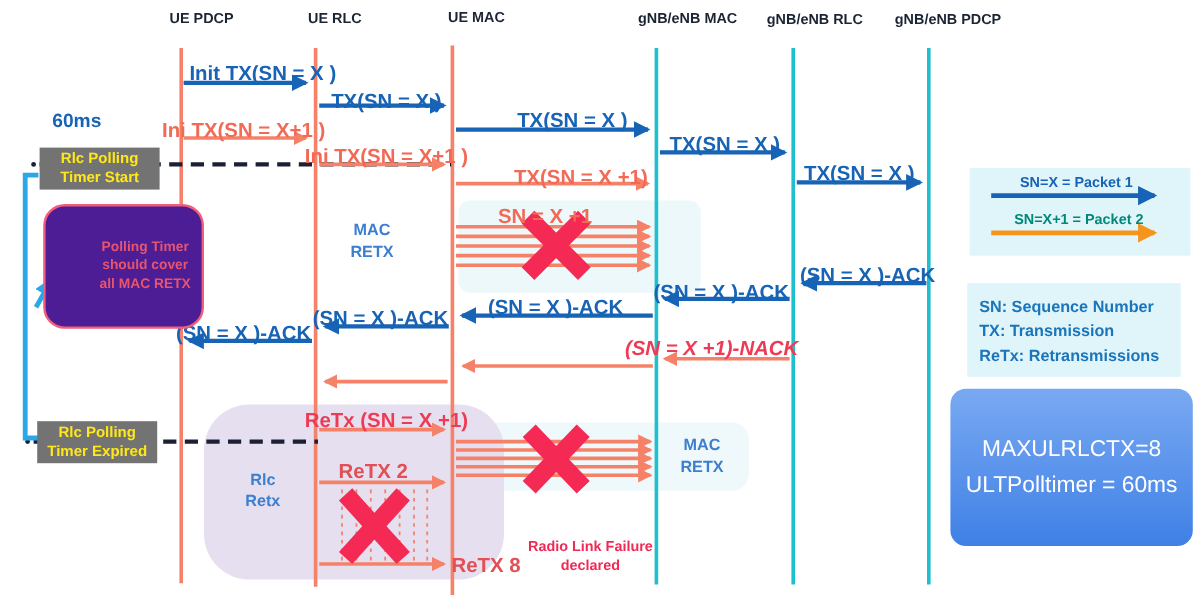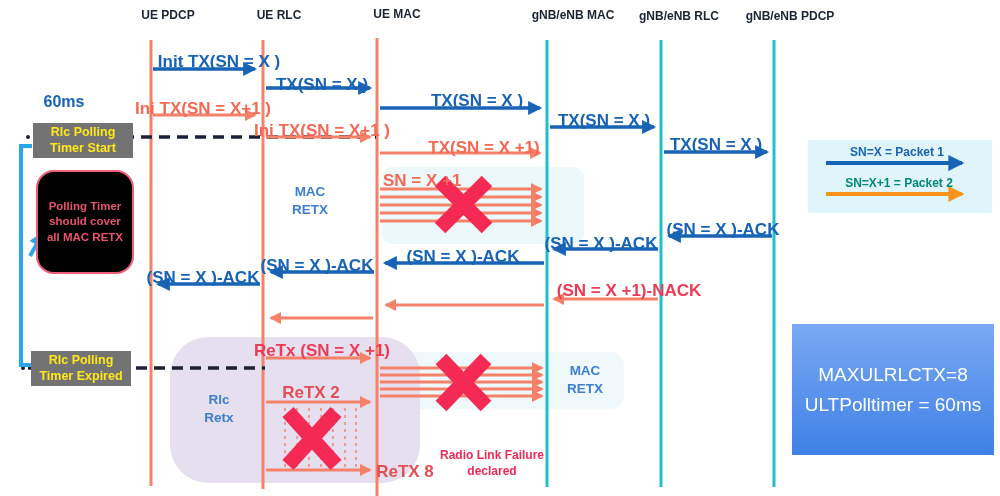--- a/index.html
+++ b/index.html
@@ -1,40 +1,40 @@
 <!DOCTYPE html>
 <html><head>
 <meta charset="utf-8">
 <style>
   html,body{margin:0;padding:0;background:#fff;}
   #canvas{position:relative;width:1000px;height:496px;background:#ffffff;overflow:hidden;
           font-family:"Liberation Sans",sans-serif;}
-  .abs{position:absolute;}
+  .abs{position:absolute;padding-left:32px;}
   .lbl{position:absolute;font-weight:bold;white-space:nowrap;transform:translateX(-50%);}
   .hdr{position:absolute;font-weight:bold;font-size:12px;color:#1A2433;transform:translateX(-50%);white-space:nowrap;margin-left:17px;}
   .msg{font-size:17px;}
   .blue{color:#1763B5;}
   .salmon{color:#F26A55;}
   .redl{color:#EE3B55;}
   .wrap{white-space:normal;text-align:center;line-height:1.3;}
   .hl{position:absolute;transform:translateX(-50%);background:#737373;color:#FFE81A;
       font-weight:bold;font-size:12.5px;text-align:center;line-height:1.25;padding:2px 4px;width:92px;}
   .box{position:absolute;}
-  #bubble{left:36px;top:170px;width:94px;height:100px;border-radius:18px;background:#000000;
-          border:2px solid #EF5E7C;display:flex;align-items:center;justify-content:center;}
+  #bubble{left:36px;top:170px;width:94px;height:100px;border-radius:18px;background:#4c1d95;
+          border:2px solid #EF5E7C;display:flex;align-items:center;justify-content:center;padding-left:36px;}
   #bubble .txt{color:#E8546E;font-weight:bold;font-size:11.5px;text-align:center;line-height:1.35;padding:0 4px;}
   #macretx-zone1{left:382px;top:167px;width:202px;height:77px;border-radius:10px;background:#ECF8FA;}
   #macretx-zone2{left:385px;top:352px;width:239px;height:57px;border-radius:14px;background:#EFF9FB;}
   #rlcretx-zone{left:170px;top:337px;width:250px;height:146px;border-radius:38px;background:#E6DFF0;}
   #legend-box{left:808px;top:140px;width:184px;height:73px;background:#DFF5F9;}
   #notes-box{left:806px;top:236px;width:178px;height:78px;background:#DFF5F9;
              color:#1B75BB;font-weight:bold;font-size:13.5px;line-height:1.5;padding:10px 0 0 10px;box-sizing:border-box;}
   #config-box{left:792px;top:324px;width:202px;height:131px;background:linear-gradient(180deg,#79A9F2,#3F80E6);
               color:#ffffff;font-size:19px;text-align:center;display:flex;flex-direction:column;
-              justify-content:center;line-height:1.55;}
+              justify-content:center;line-height:1.55;border-radius:13px;}
   svg{position:absolute;left:0;top:0;}
 </style>
 </head>
 <body>
 
 <div id="canvas">
 
   <div class="box" id="macretx-zone1"></div>
   <div class="box" id="macretx-zone2"></div>
   <div class="box" id="rlcretx-zone"></div>
@@ -147,38 +147,43 @@
   <div class="lbl msg blue" style="left:716px;top:135px;">TX(SN = X )</div>
   <div class="lbl msg salmon" style="left:203px;top:99px;">Ini TX(SN = X+1 )</div>
   <div class="lbl msg salmon" style="left:322px;top:121px;">Ini  TX(SN = X+1 )</div>
   <div class="lbl msg salmon" style="left:484px;top:138px;">TX(SN = X +1)</div>
   <div class="abs msg salmon" style="left:383px;top:171px;font-weight:bold;">SN = X +1</div>
   <div class="lbl msg blue" style="left:723px;top:220px;">(SN = X )-ACK</div>
   <div class="lbl msg blue" style="left:601px;top:234px;">(SN = X )-ACK</div>
   <div class="lbl msg blue" style="left:463px;top:247px;">(SN = X )-ACK</div>
   <div class="lbl msg blue" style="left:317px;top:256px;">(SN = X )-ACK</div>
   <div class="lbl msg blue" style="left:203px;top:268px;">(SN = X )-ACK</div>
-  <div class="lbl msg redl" style="left:629px;top:281px;">(SN = X +1)-NACK</div>
+  <div class="lbl msg redl" style="left:593px;top:281px;font-style:italic;">(SN = X +1)-NACK</div>
   <div class="lbl msg redl" style="left:322px;top:341px;">ReTx (SN = X +1)</div>
   <div class="lbl msg" style="left:311px;top:383px;color:#E24F55;">ReTX 2</div>
   <div class="lbl msg" style="left:405px;top:462px;color:#E24F55;">ReTX 8</div>
 
   <div class="lbl" style="left:64px;top:93px;font-size:16px;color:#1763B5;">60ms</div>
   <div class="hl" style="left:83px;top:123px;">Rlc Polling Timer Start</div>
   <div class="hl" style="left:81px;top:351px;">Rlc Polling Timer Expired</div>
   <div class="box" id="bubble">
     <div class="txt">Polling Timer should cover all MAC RETX</div>
   </div>
   <div class="lbl wrap" style="left:310px;top:183px;width:56px;font-size:13.5px;color:#3C7FD0;">MAC RETX</div>
   <div class="lbl wrap" style="left:585px;top:362px;width:56px;font-size:13.5px;color:#3C7FD0;">MAC RETX</div>
   <div class="lbl wrap" style="left:219px;top:391px;width:42px;font-size:13.5px;color:#3C7FD0;">Rlc Retx</div>
   <div class="lbl wrap" style="left:492px;top:448px;width:118px;font-size:12px;color:#EE2A55;">Radio Link Failure declared</div>
 
   <div class="lbl" style="left:897px;top:145px;font-size:12px;color:#1763B5;">SN=X = Packet 1</div>
   <div class="lbl" style="left:899px;top:176px;font-size:12px;color:#00897B;">SN=X+1 = Packet 2</div>
 
+  <div class="box" id="notes-box">
+    <div>SN: Sequence Number</div>
+    <div>TX: Transmission</div>
+    <div>ReTx: Retransmissions</div>
+  </div>
 
   <div class="box" id="config-box">
     <div>MAXULRLCTX=8</div>
     <div>ULTPolltimer = 60ms</div>
   </div>
 
 </div>
 
 </body></html>

